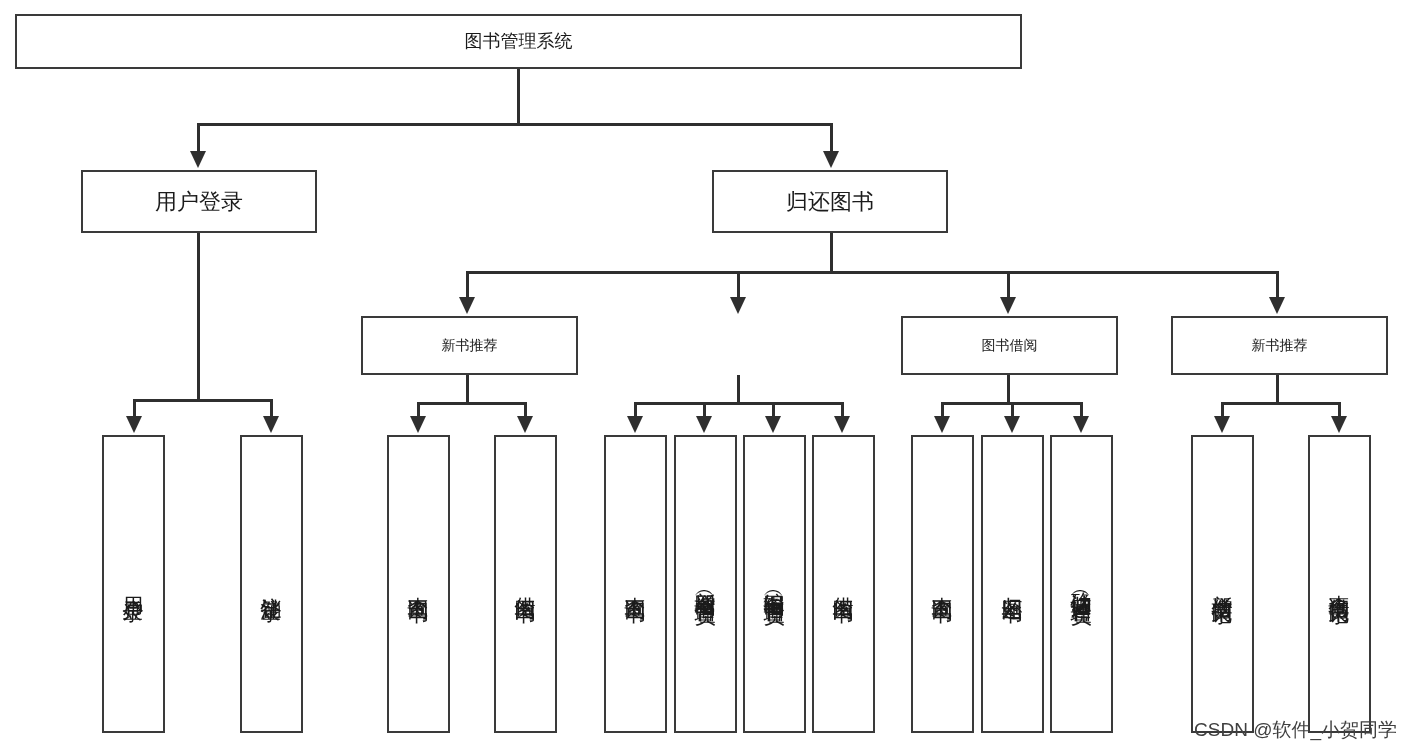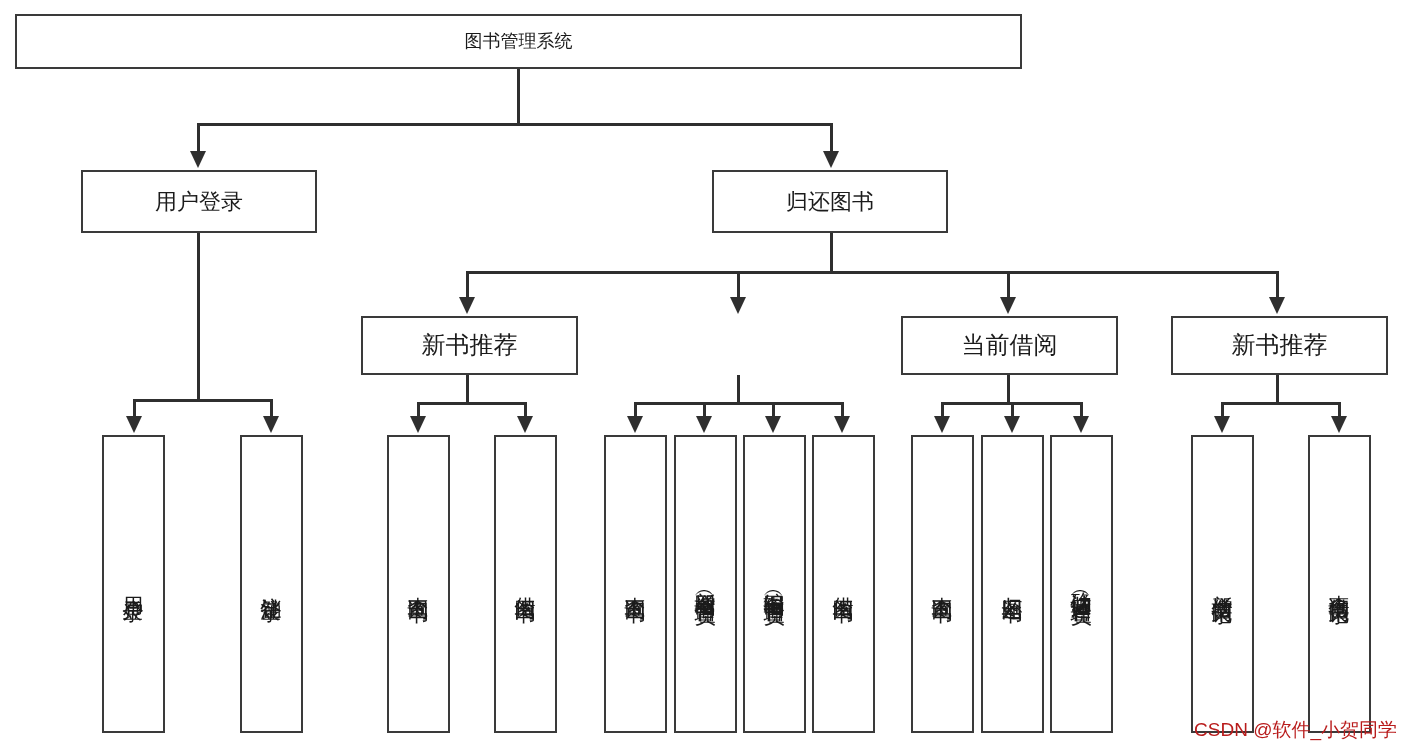--- a/index.html
+++ b/index.html
@@ -32,21 +32,21 @@
     text-align: center;
     user-select: none;
   }
   .node.root {
     font-size: 18px;
   }
   .node.level2 {
     font-size: 22px;
   }
   .node.level3 {
-    font-size: 24px;
+    font-size: 14px;
     text-align: center;
   }
   
   .node.leaf {
     font-size: 21px;
     writing-mode: vertical-rl;
     text-orientation: upright;
     letter-spacing: 2px;
     padding: 6px 0;
     align-items: center;
@@ -72,21 +72,21 @@
     border-left: 8px solid transparent;
     border-right: 8px solid transparent;
     border-top: 17px solid #2f2f2f;
   }
   
   #watermark {
     position: absolute;
     right: 8px;
     bottom: 4px;
     font-size: 19px;
-    color: #b91c1c;
+    color: #404040;
     white-space: nowrap;
     pointer-events: none;
   }
 </style>
 </head>
 <body>
 
 <div id="canvas">
 
   <div class="node root" style="left:15px; top:14px; width:1007px; height:55px;">
@@ -125,21 +125,21 @@
   <div class="arrow" style="left:730px; top:297px;"></div>
   <div class="vline" style="left:1007px; top:271px; width:3px; height:28px;"></div>
   <div class="arrow" style="left:1000px; top:297px;"></div>
   <div class="vline" style="left:1276px; top:271px; width:3px; height:28px;"></div>
   <div class="arrow" style="left:1269px; top:297px;"></div>
 
   <div class="node level3" style="left:361px; top:316px; width:217px; height:59px;">
     <span class="txt">新书推荐</span>
   </div>
   <div class="node level3" style="left:901px; top:316px; width:217px; height:59px;">
-    <span class="txt">当前借阅</span>
+    <span class="txt">图书借阅</span>
   </div>
   <div class="node level3" style="left:1171px; top:316px; width:217px; height:59px;">
     <span class="txt">新书推荐</span>
   </div>
 
   <div class="vline" style="left:466px; top:375px; width:3px; height:29px;"></div>
   <div class="hline" style="left:417px; top:402px; width:110px; height:3px;"></div>
   <div class="vline" style="left:417px; top:402px; width:3px; height:16px;"></div>
   <div class="arrow" style="left:410px; top:416px;"></div>
   <div class="vline" style="left:524px; top:402px; width:3px; height:16px;"></div>

